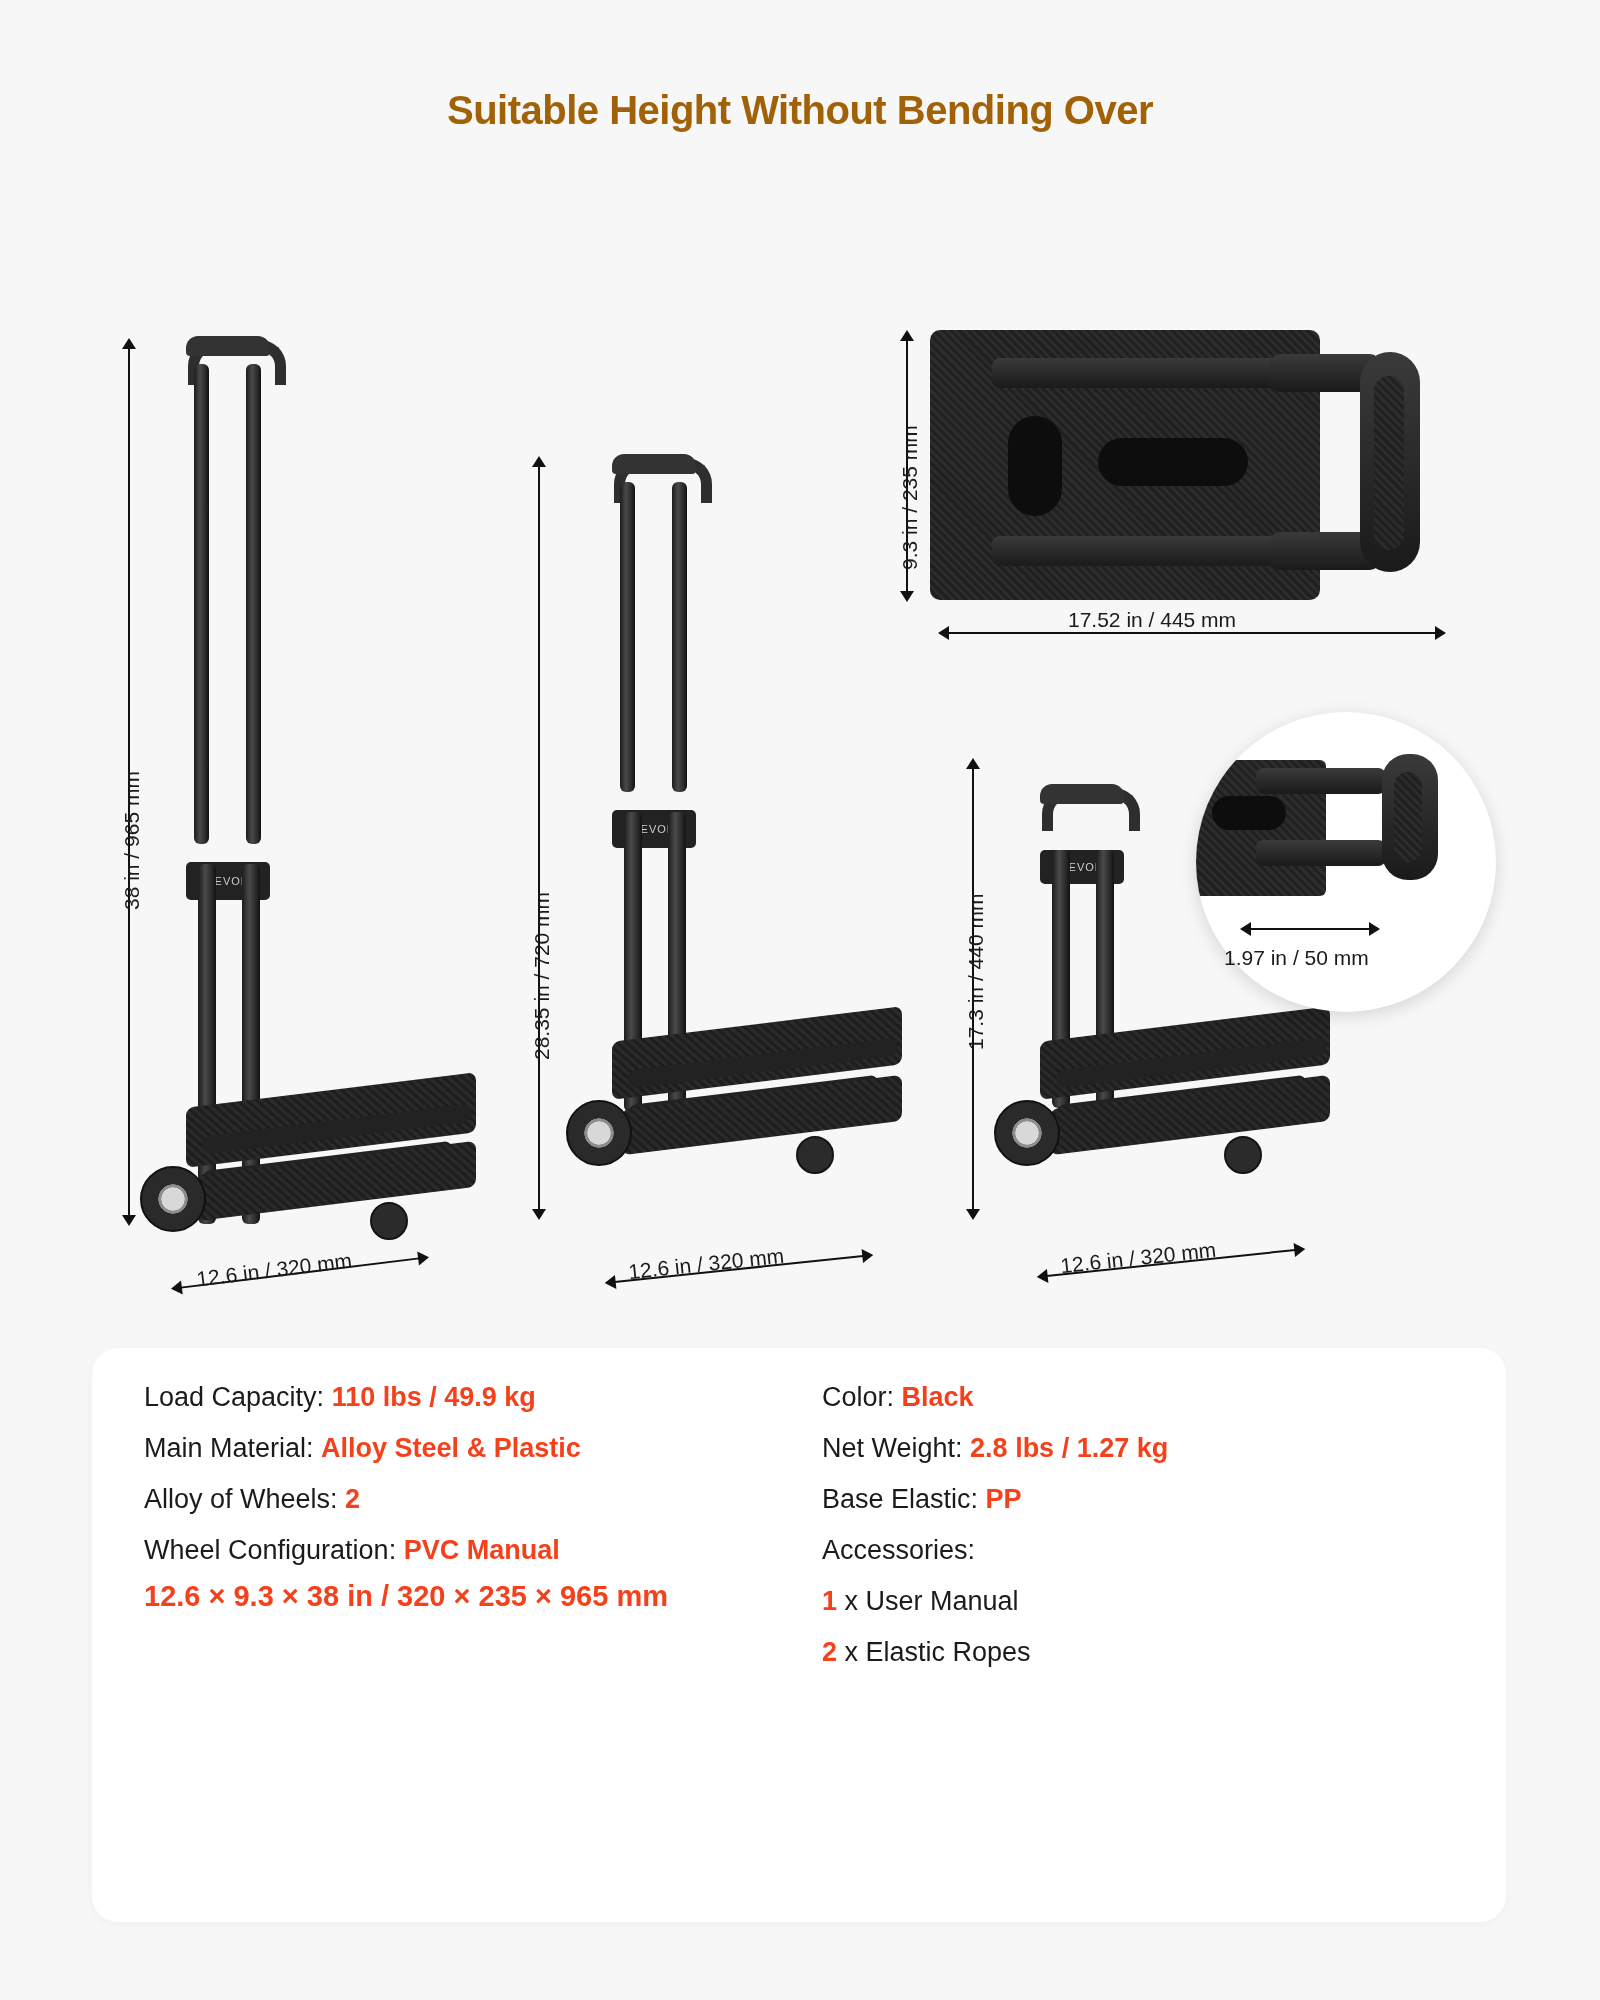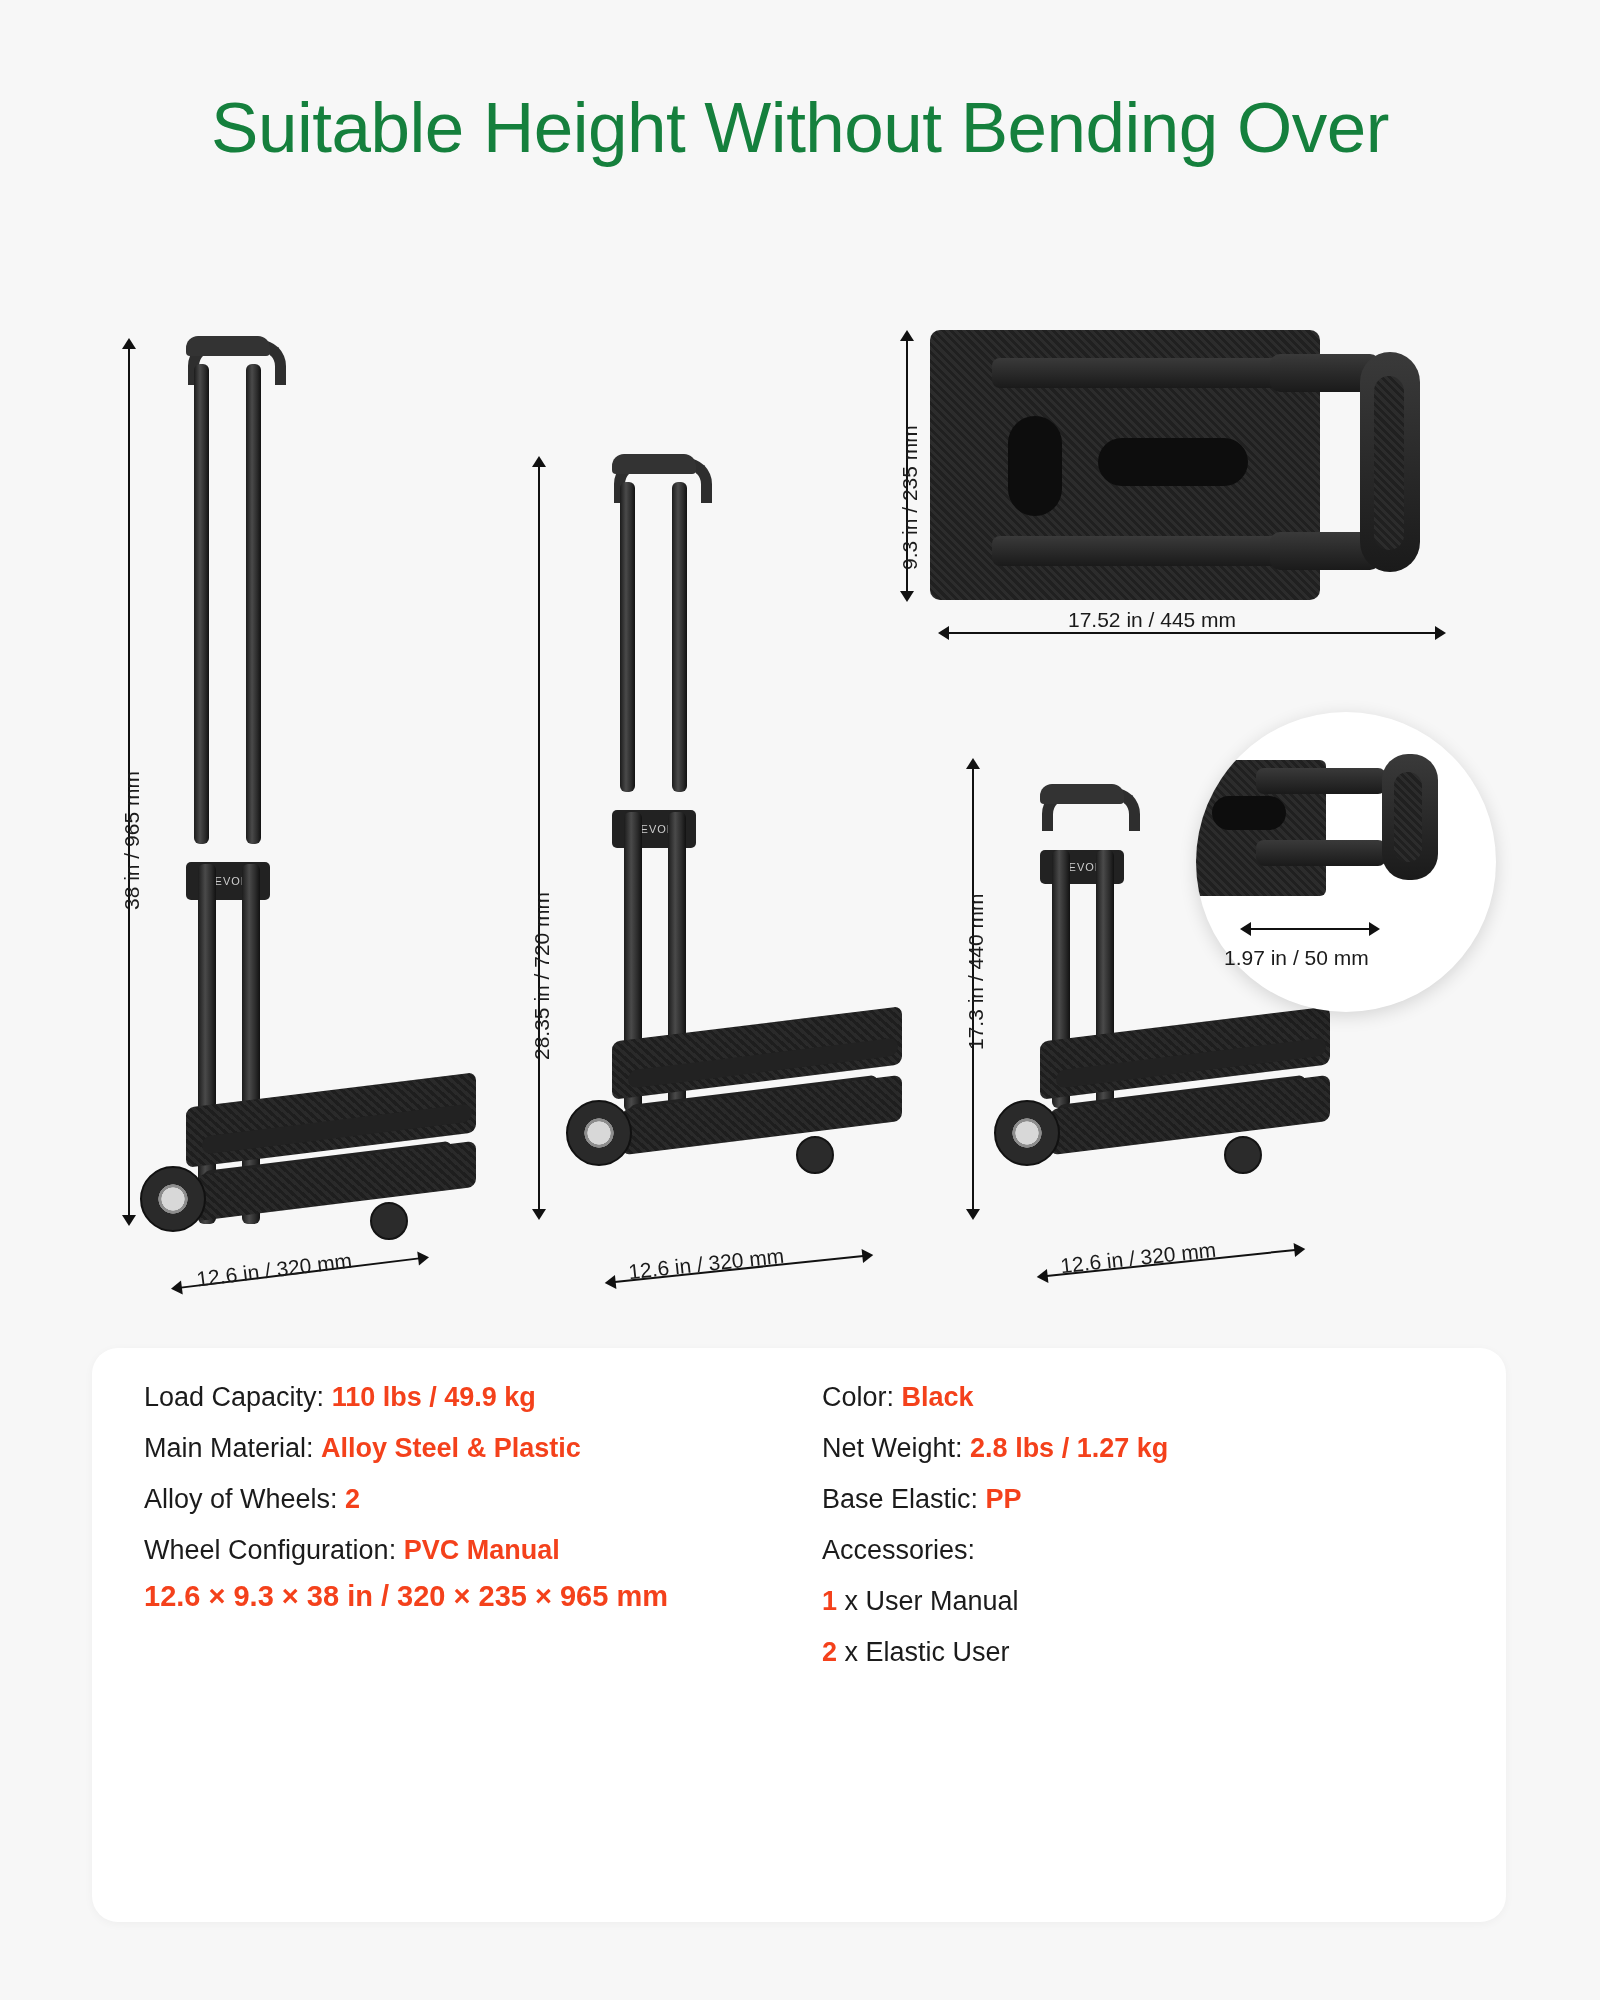--- a/index.html
+++ b/index.html
@@ -10,24 +10,24 @@
     color:#1b1b1b;
     position:relative;
     overflow:hidden;
   }
   .page{position:relative;width:1600px;height:2000px;}
 
   
   .title{
     position:absolute;top:88px;left:0;width:1600px;
     text-align:center;
-    font-size:71px;
+    font-size:40px;
     line-height:1.12;
-    font-weight:normal;
-    color:#15803d;
+    font-weight:bold;
+    color:#a16207;
     letter-spacing:-0.5px;
   }
 
   
   .dimlabel{
     position:absolute;
     font-size:21px;
     color:#1b1b1b;
     white-space:nowrap;
     font-family:"Liberation Sans", sans-serif;
@@ -260,19 +260,19 @@
         <span class="k">Base Elastic:</span>
         <span class="v">PP</span>
       </div>
       <div class="specrow">Accessories:</div>
       <div class="acc">
         <span class="n">1</span>
         <span>x User Manual</span>
       </div>
       <div class="acc">
         <span class="n">2</span>
-        <span>x Elastic User</span>
+        <span>x Elastic Ropes</span>
       </div>
     </div>
 
   </div>
 
 </div>
 
 </body></html>

